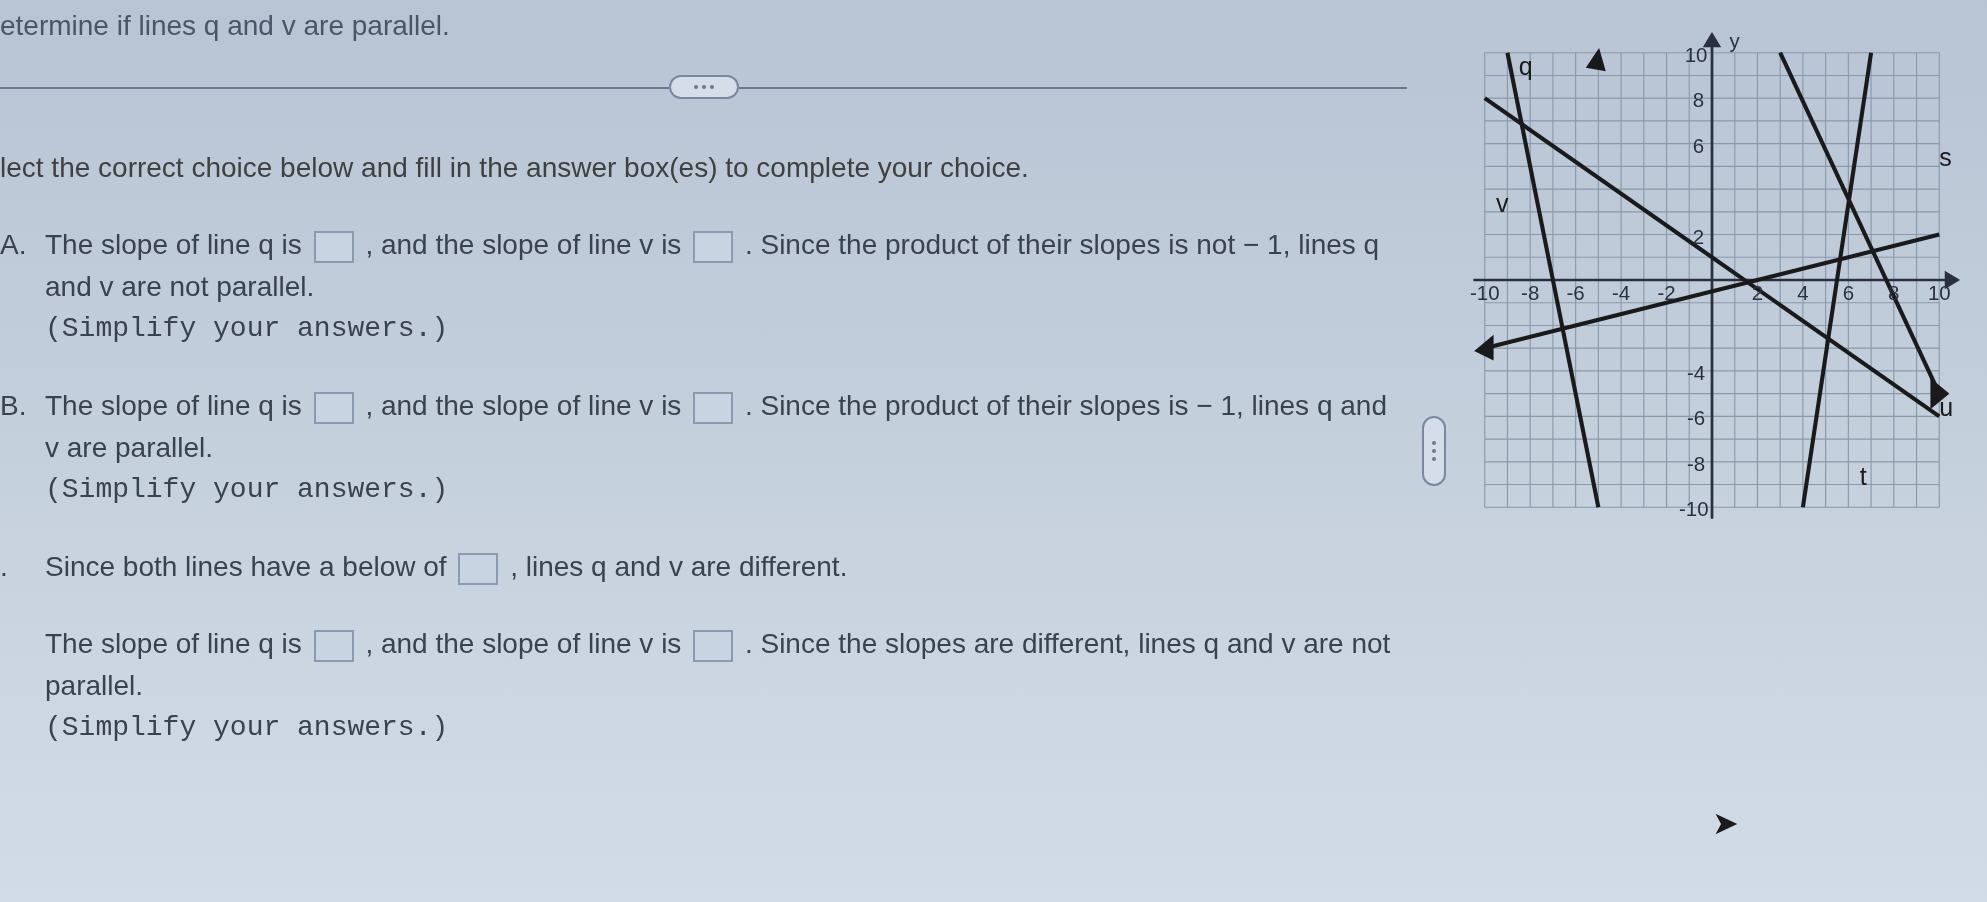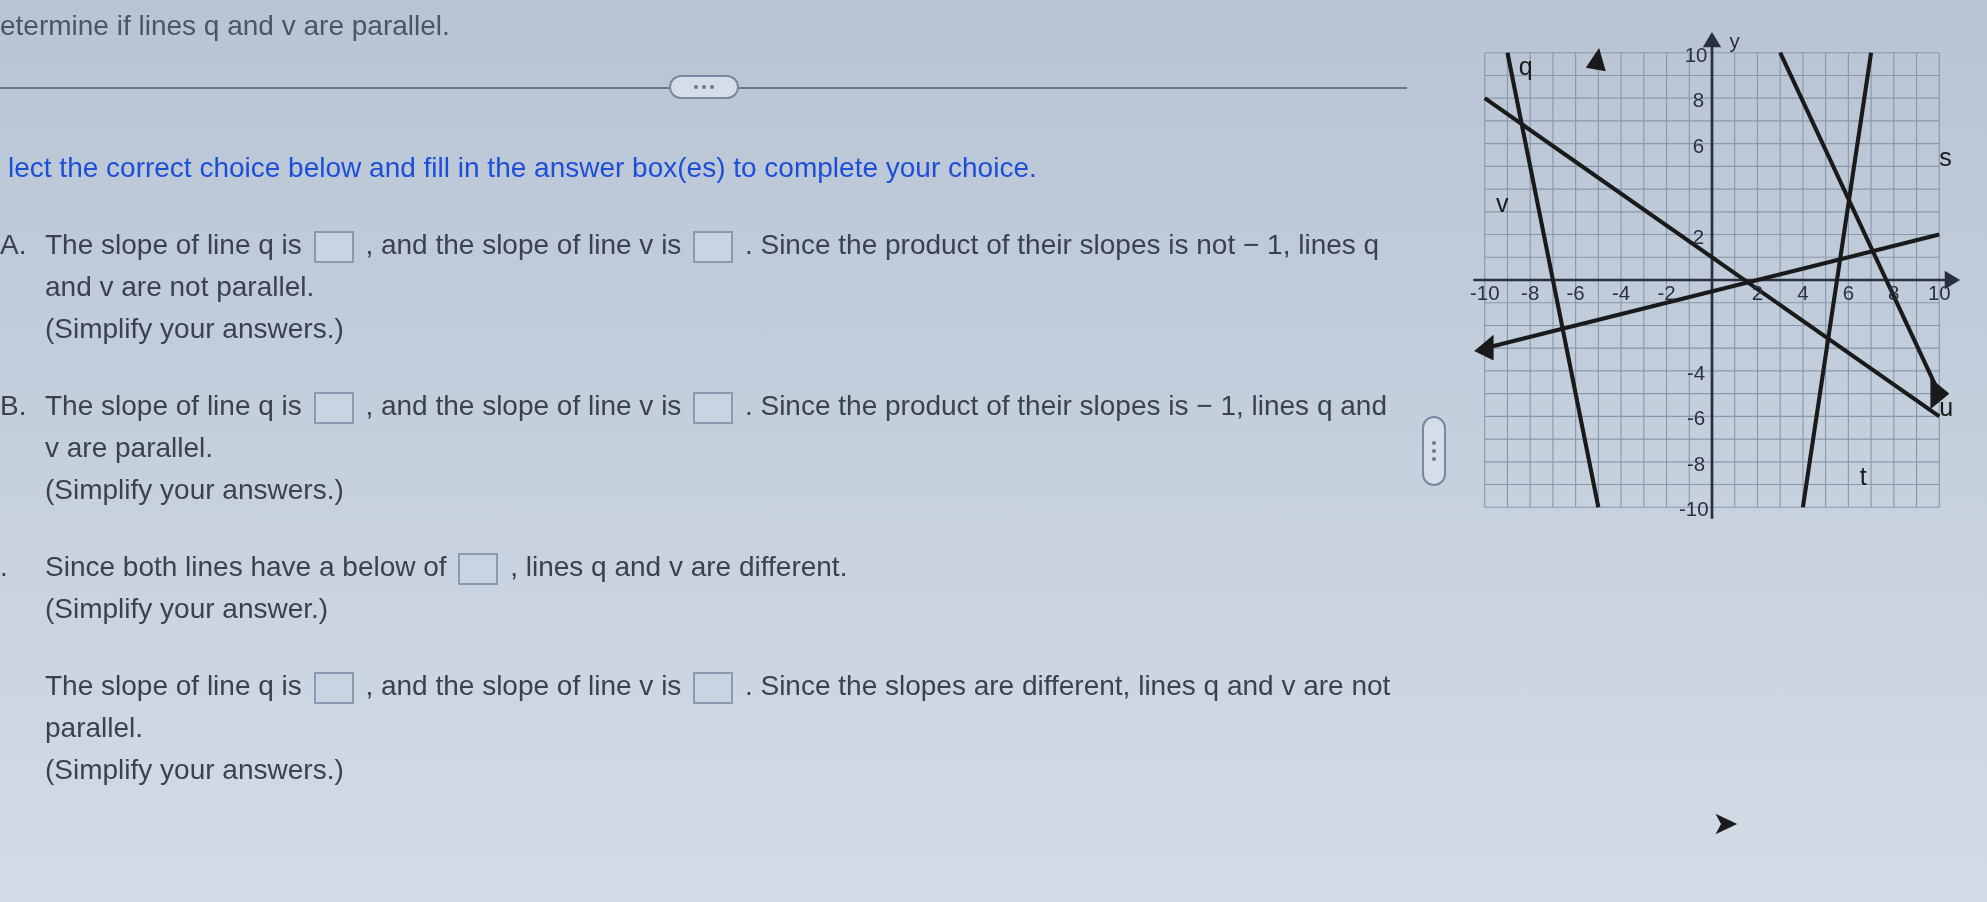--- a/index.html
+++ b/index.html
@@ -51,23 +51,23 @@
       gap: 4px;
     }
     .divider-pill .dot {
       width: 4px;
       height: 4px;
       background: #6b7890;
       border-radius: 50%;
     }
     .instruction {
       font-size: 28px;
-      color: #1d4ed8;
+      color: #404040;
       margin-bottom: 40px;
-      padding-left: 8px;
+      padding-left: 0;
     }
     .choice-list {
       padding-left: 0;
     }
     .choice-item {
       font-size: 28px;
       color: #3a4250;
       margin-bottom: 35px;
       line-height: 1.5;
       display: flex;
@@ -84,20 +84,21 @@
       display: inline-block;
       width: 40px;
       height: 32px;
       background: #c8d4e2;
       border: 2px solid #8a9ab0;
       vertical-align: middle;
       margin: 0 4px;
     }
     .simplify-note {
       display: block;
+      font-family: Liberation Mono, monospace;
     }
     .side-panel {
       width: 550px;
       padding: 20px 10px;
       position: relative;
     }
     .side-pill {
       position: absolute;
       left: -15px;
       top: 50%;
@@ -179,21 +180,20 @@
         <span class="simplify-note">(Simplify your answers.)</span>
       </span>
     </div>
 
     <div class="choice-item">
       <span class="choice-label">.</span>
       <span class="choice-text">
         <span>Since both lines have a below of </span>
         <span class="answer-box"></span>
         <span>, lines q and v are different.</span>
-        <span class="simplify-note">(Simplify your answer.)</span>
       </span>
     </div>
 
     <div class="choice-item">
       <span class="choice-label"></span>
       <span class="choice-text">
         <span>The slope of line q is </span>
         <span class="answer-box"></span>
         <span>, and the slope of line v is </span>
         <span class="answer-box"></span>

